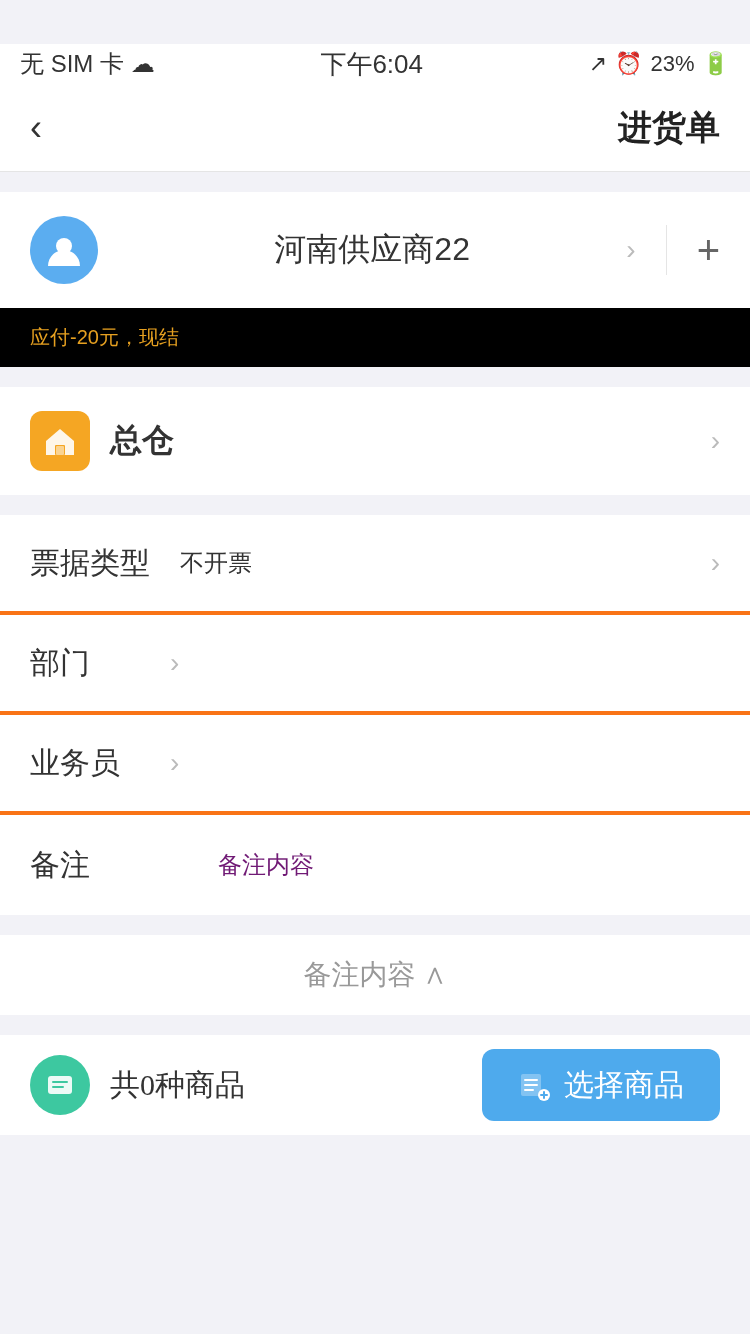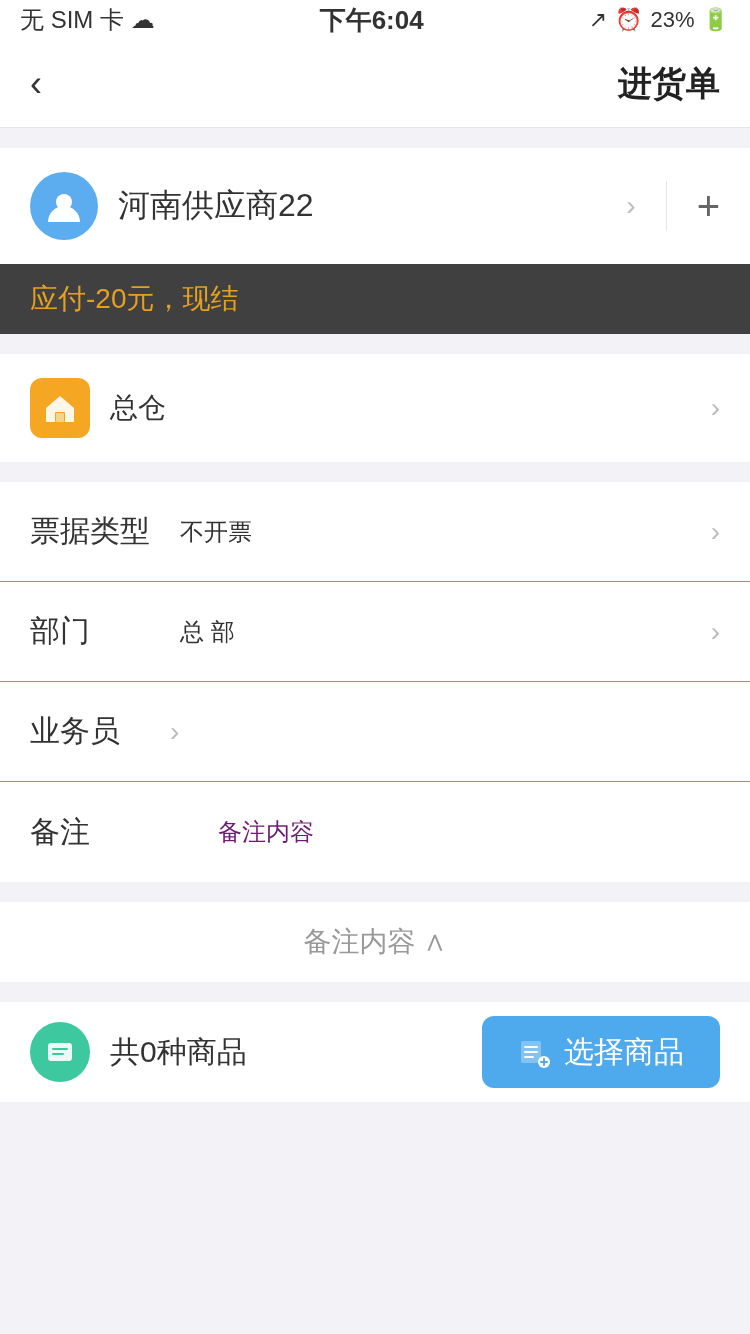--- a/index.html
+++ b/index.html
@@ -16,23 +16,24 @@
     
     .status-bar {
       height: 40px;
       background: #fff;
       display: flex;
       align-items: center;
       justify-content: space-between;
       padding: 0 20px;
       font-size: 24px;
       color: #333;
+      margin-top: 44px;
     }
     .status-left { display: flex; align-items: center; gap: 8px; }
-    .status-center { font-weight: 700; font-size: 26px; }
+    .status-center { font-weight: 400; font-size: 26px; }
     .status-right { display: flex; align-items: center; gap: 8px; font-size: 22px; }
 
     
     .nav-bar {
       height: 88px;
       background: #fff;
       display: flex;
       align-items: center;
       justify-content: space-between;
       padding: 0 30px;
@@ -83,43 +84,44 @@
       align-items: center;
       justify-content: center;
       margin-right: 20px;
       flex-shrink: 0;
     }
     .supplier-avatar svg { width: 40px; height: 40px; }
     .supplier-name {
       flex: 1;
       font-size: 32px;
       color: #333;
+      text-align: center;
     }
     .supplier-chevron {
       font-size: 28px;
       color: #bbb;
       margin-right: 30px;
     }
     .supplier-divider {
       width: 1px;
       height: 50px;
       background: #e5e5e5;
       margin-right: 30px;
     }
     .supplier-add {
       font-size: 40px;
       color: #666;
       cursor: pointer;
     }
 
     
     .notice-banner {
-      background: #404040;
+      background: #000000;
       padding: 16px 30px;
-      font-size: 28px;
+      font-size: 20px;
       color: #e6a020;
     }
 
     
     .warehouse-row {
       background: #fff;
       display: flex;
       align-items: center;
       padding: 24px 30px;
       margin-top: 20px;
@@ -131,39 +133,40 @@
       background: #f5a623;
       display: flex;
       align-items: center;
       justify-content: center;
       margin-right: 20px;
       flex-shrink: 0;
     }
     .warehouse-icon svg { width: 36px; height: 36px; }
     .warehouse-name {
       flex: 1;
-      font-size: 28px;
-      color: #333;
+      font-size: 32px;
+      color: #333;
+      font-weight: bold;
     }
     .row-chevron {
       font-size: 28px;
       color: #bbb;
     }
 
     
     .form-section {
       background: #fff;
       margin-top: 20px;
     }
     .form-row {
       display: flex;
       align-items: center;
       padding: 0 30px;
       height: 100px;
-      border-bottom: 1px solid #f97316;
+      border-bottom: 4px solid #f97316;
       cursor: pointer;
     }
     .form-row:last-child {
       border-bottom: none;
     }
     .form-label {
       font-size: 30px;
       color: #333;
       width: 140px;
       flex-shrink: 0;
@@ -212,20 +215,21 @@
       align-items: center;
       justify-content: center;
       margin-right: 20px;
       flex-shrink: 0;
     }
     .footer-cart-icon svg { width: 34px; height: 34px; }
     .footer-count {
       flex: 1;
       font-size: 30px;
       color: #333;
+      font-family: Liberation Serif, serif;
     }
     .select-btn {
       background: #4eaaed;
       color: #fff;
       border: none;
       border-radius: 12px;
       padding: 0 36px;
       height: 72px;
       font-size: 30px;
       display: flex;
@@ -299,21 +303,20 @@
 <div class="form-section">
 
   <div class="form-row">
     <div class="form-label">票据类型</div>
     <div class="form-value">不开票</div>
     <div class="row-chevron">›</div>
   </div>
 
   <div class="form-row">
     <div class="form-label">部门</div>
-    <div class="form-value">总 部</div>
     <div class="row-chevron">›</div>
   </div>
 
   <div class="form-row">
     <div class="form-label">业务员</div>
     <div class="row-chevron">›</div>
   </div>
 
   <div class="form-row">
     <div class="form-label">备注</div>

